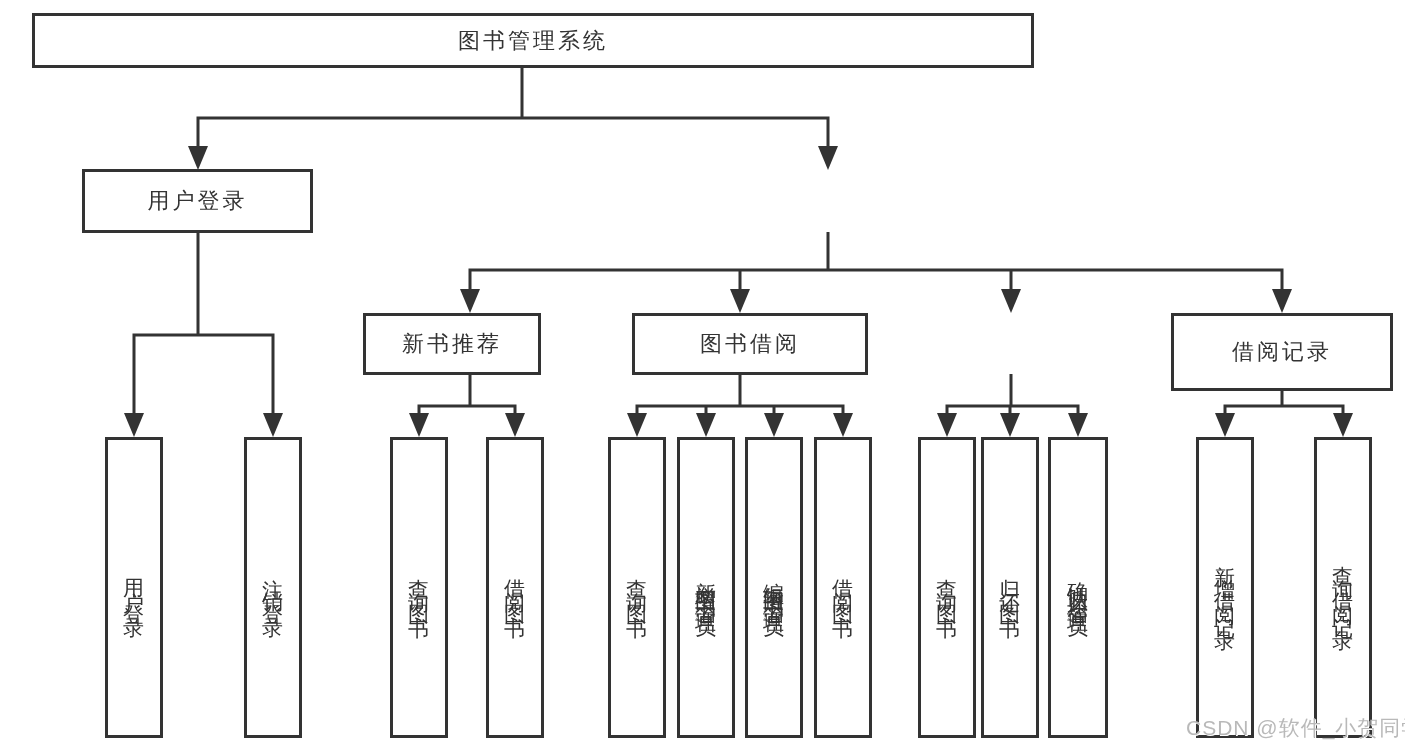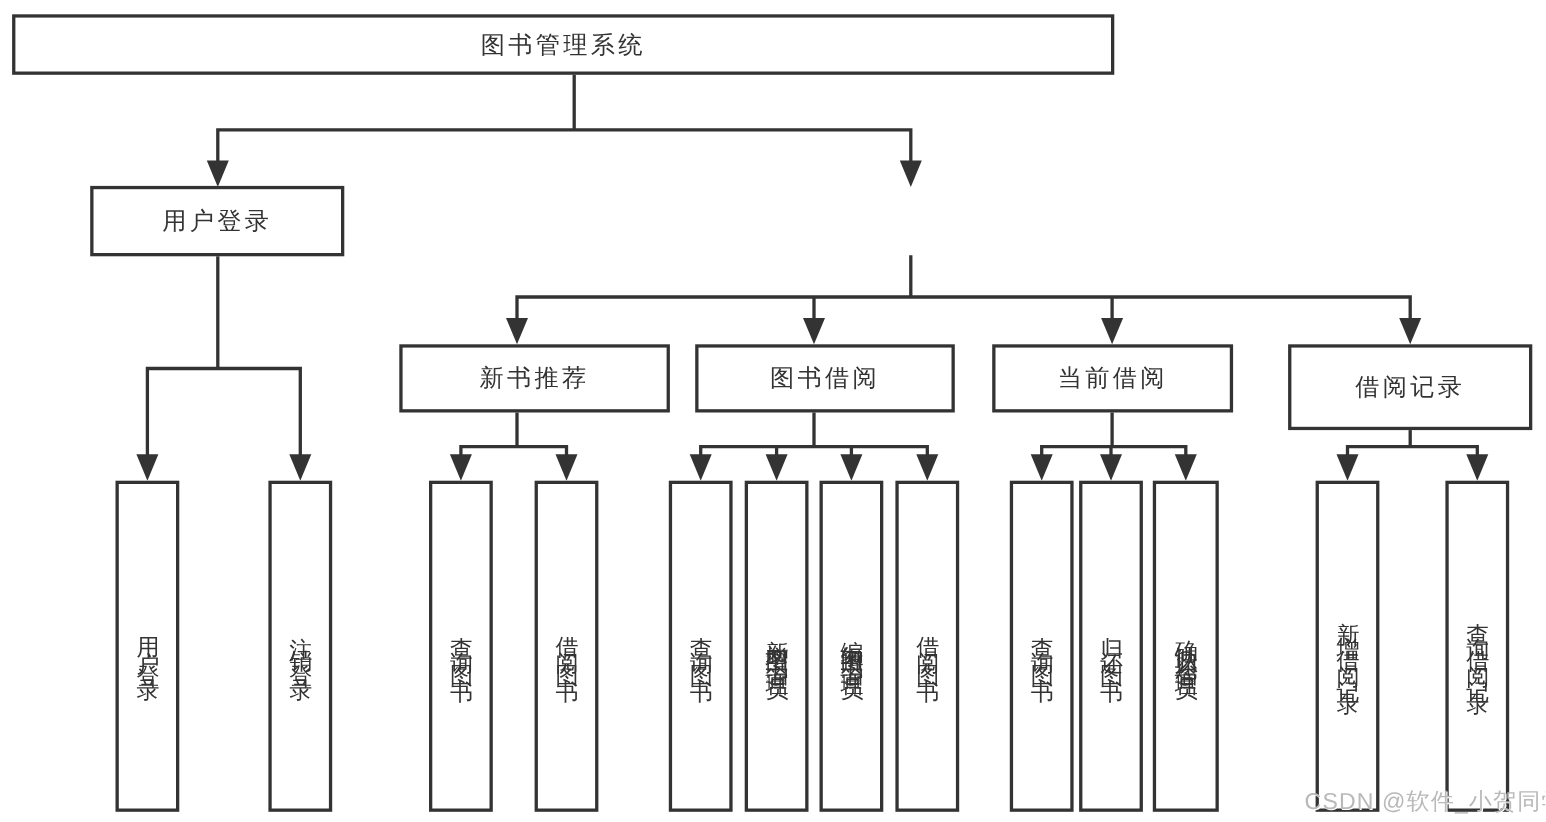--- a/index.html
+++ b/index.html
@@ -29,24 +29,24 @@
     background: #ffffff;
     display: flex;
     align-items: center;
     justify-content: center;
     color: #333333;
     font-size: 22px;
     letter-spacing: 3px;
     white-space: nowrap;
   }
   
-  .node.root   { left: 11px;   top: 13px;  width: 1002px; height: 55px; }
+  .node.root   { left: 32px;   top: 13px;  width: 1002px; height: 55px; }
   .node.lv2a   { left: 82px;   top: 169px; width: 231px;  height: 64px; }
   .node.lv2b   { left: 712px;  top: 169px; width: 233px;  height: 64px; }
-  .node.lv3a   { left: 363px;  top: 313px; width: 246px;  height: 62px; }
+  .node.lv3a   { left: 363px;  top: 313px; width: 178px;  height: 62px; }
   .node.lv3b   { left: 632px;  top: 313px; width: 236px;  height: 62px; }
   .node.lv3c   { left: 902px;  top: 313px; width: 219px;  height: 62px; }
   .node.lv3d   { left: 1171px; top: 313px; width: 222px;  height: 78px; }
   
   .leaf {
     top: 437px;
     width: 58px;
     height: 301px;
   }
   .leaf .vtext {
@@ -136,23 +136,20 @@
   <div class="node lv2a">
     <span>用户登录</span>
   </div>
 
   <div class="node lv3a">
     <span>新书推荐</span>
   </div>
   <div class="node lv3b">
     <span>图书借阅</span>
   </div>
-  <div class="node lv3c">
-    <span>当前借阅</span>
-  </div>
   <div class="node lv3d">
     <span>借阅记录</span>
   </div>
 
   <div class="node leaf p1">
     <span class="vtext">用户登录</span>
   </div>
   <div class="node leaf p2">
     <span class="vtext">注销登录</span>
   </div>

